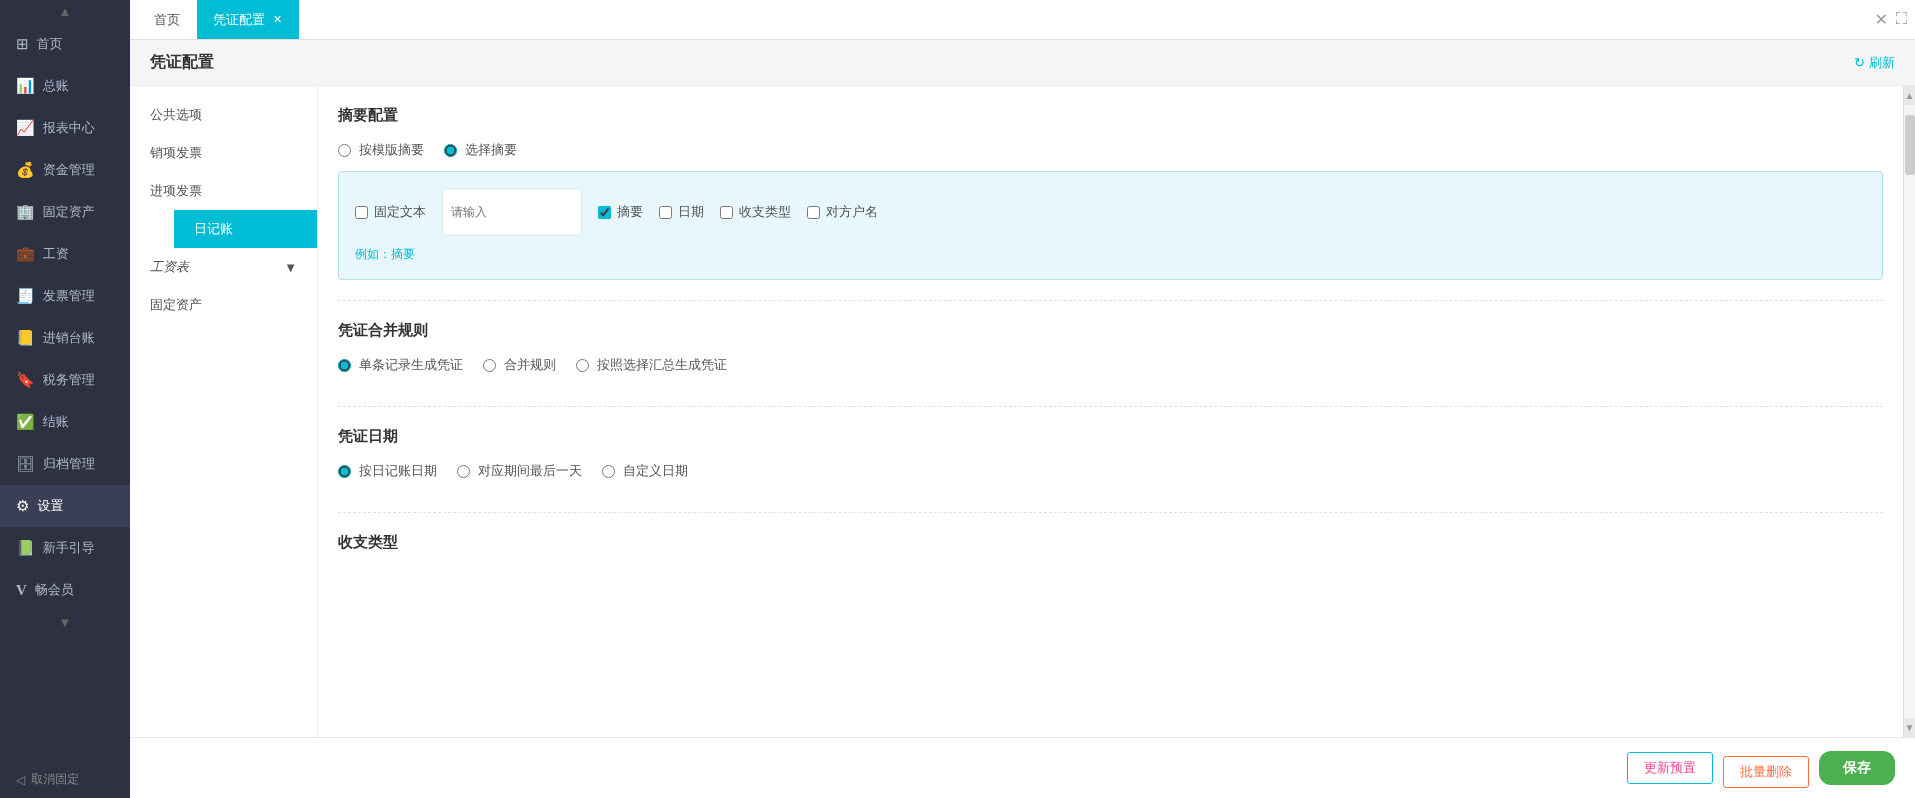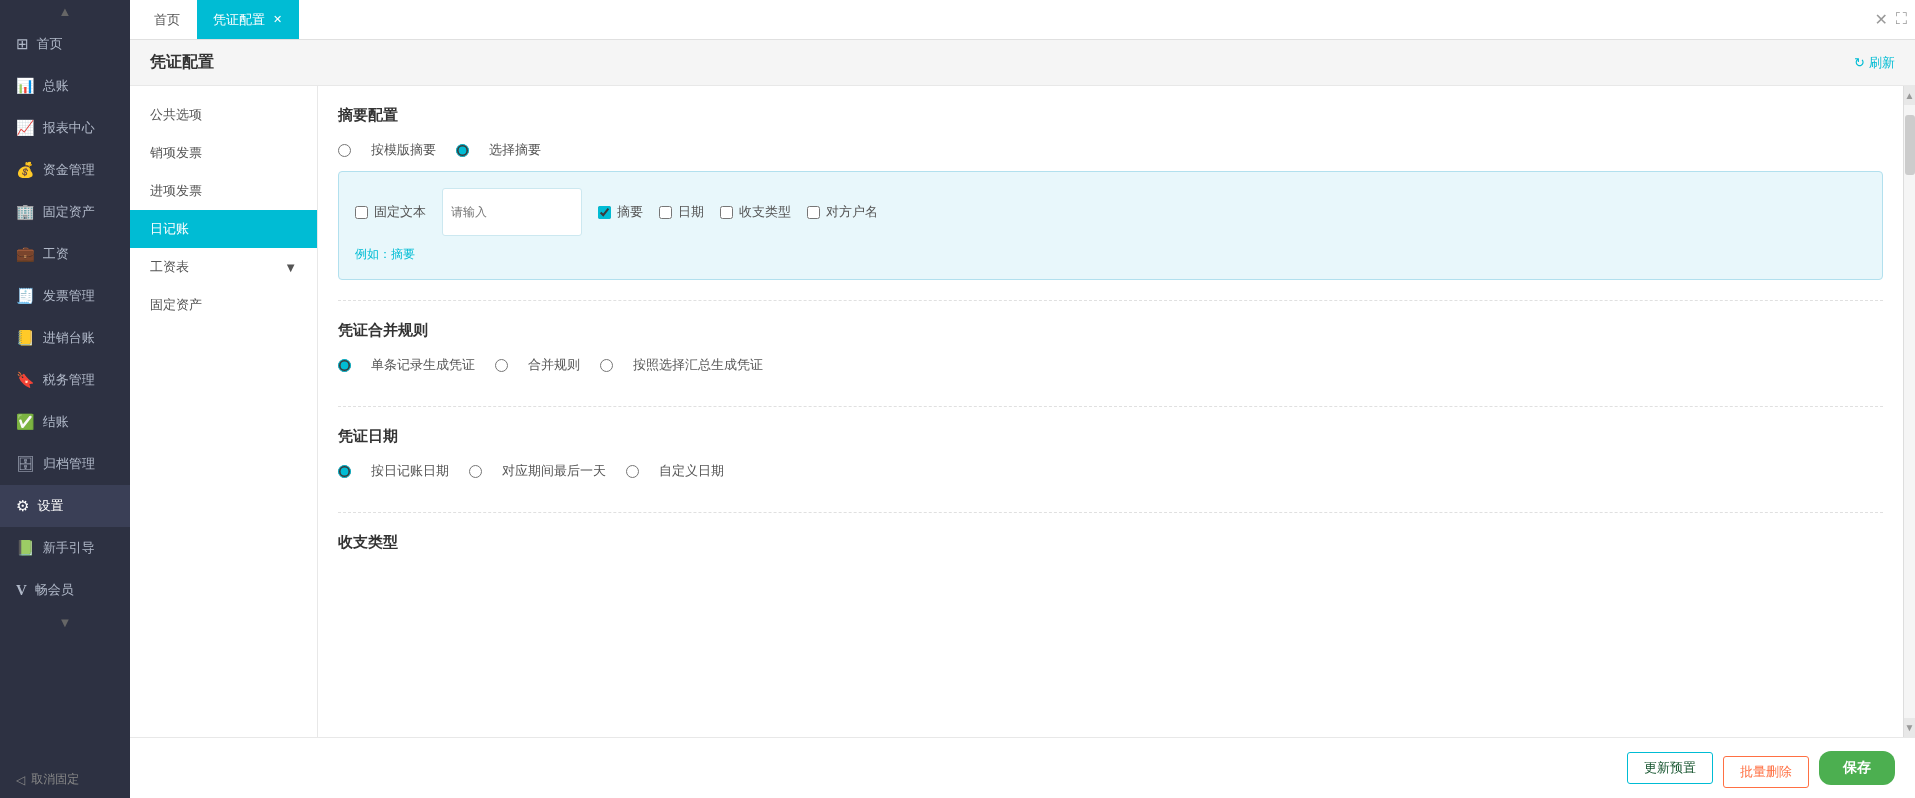--- a/index.html
+++ b/index.html
@@ -142,25 +142,27 @@
     }
     .left-nav-item {
       padding: 10px 20px;
       cursor: pointer;
       color: #555;
       font-size: 13px;
     }
     .left-nav-item.active {
       background: #00bcd4;
       color: #fff;
+      margin-left: 44px;
     }
     .left-nav-item-with-arrow {
       display: flex;
       align-items: center;
       justify-content: space-between;
+      font-style: italic;
     }
 
     
     .right-content {
       flex: 1;
       overflow-y: auto;
       padding: 20px;
       background: #fff;
     }
 
@@ -181,21 +183,21 @@
     
     .radio-row {
       display: flex;
       align-items: center;
       gap: 20px;
       margin-bottom: 12px;
     }
     .radio-option {
       display: flex;
       align-items: center;
-      gap: 20px;
+      gap: 8px;
       cursor: pointer;
       color: #555;
     }
     .radio-option input[type="radio"] { accent-color: #00bcd4; cursor: pointer; }
     .checkbox-option {
       display: flex;
       align-items: center;
       gap: 6px;
       cursor: pointer;
       color: #555;
@@ -238,21 +240,21 @@
       padding: 10px 20px;
       display: flex;
       justify-content: flex-end;
       align-items: center;
       gap: 10px;
       border-top: 1px solid #e8e8e8;
       flex-shrink: 0;
     }
     .btn-outline {
       border: 1px solid #00bcd4;
-      color: #14532d;
+      color: #ec4899;
       background: #fff;
       padding: 6px 16px;
       border-radius: 3px;
       cursor: pointer;
       font-size: 13px;
     }
     .btn-outline-danger {
       border: 1px solid #ff7043;
       color: #ff7043;
       background: #fff;

